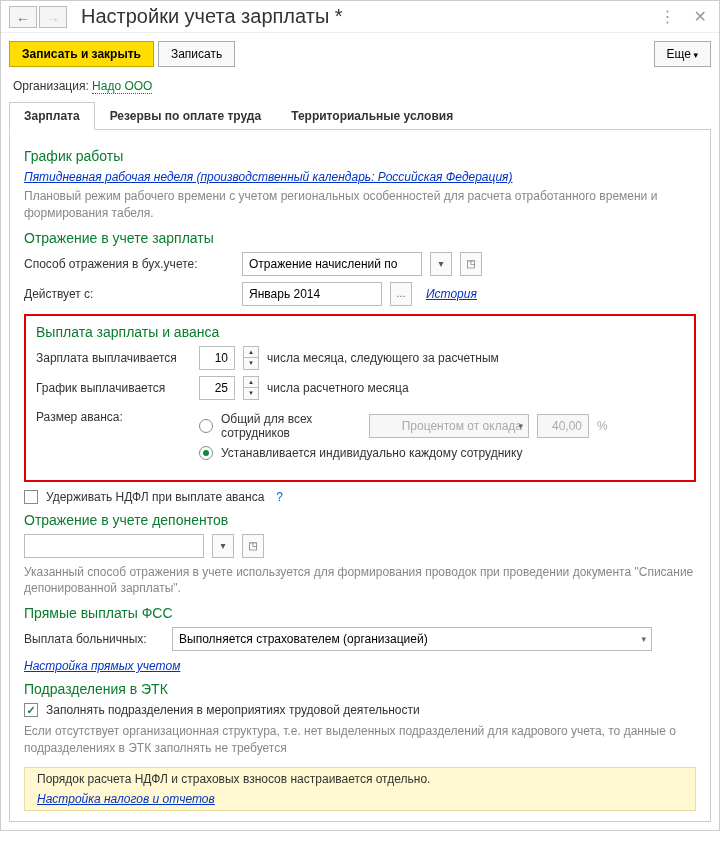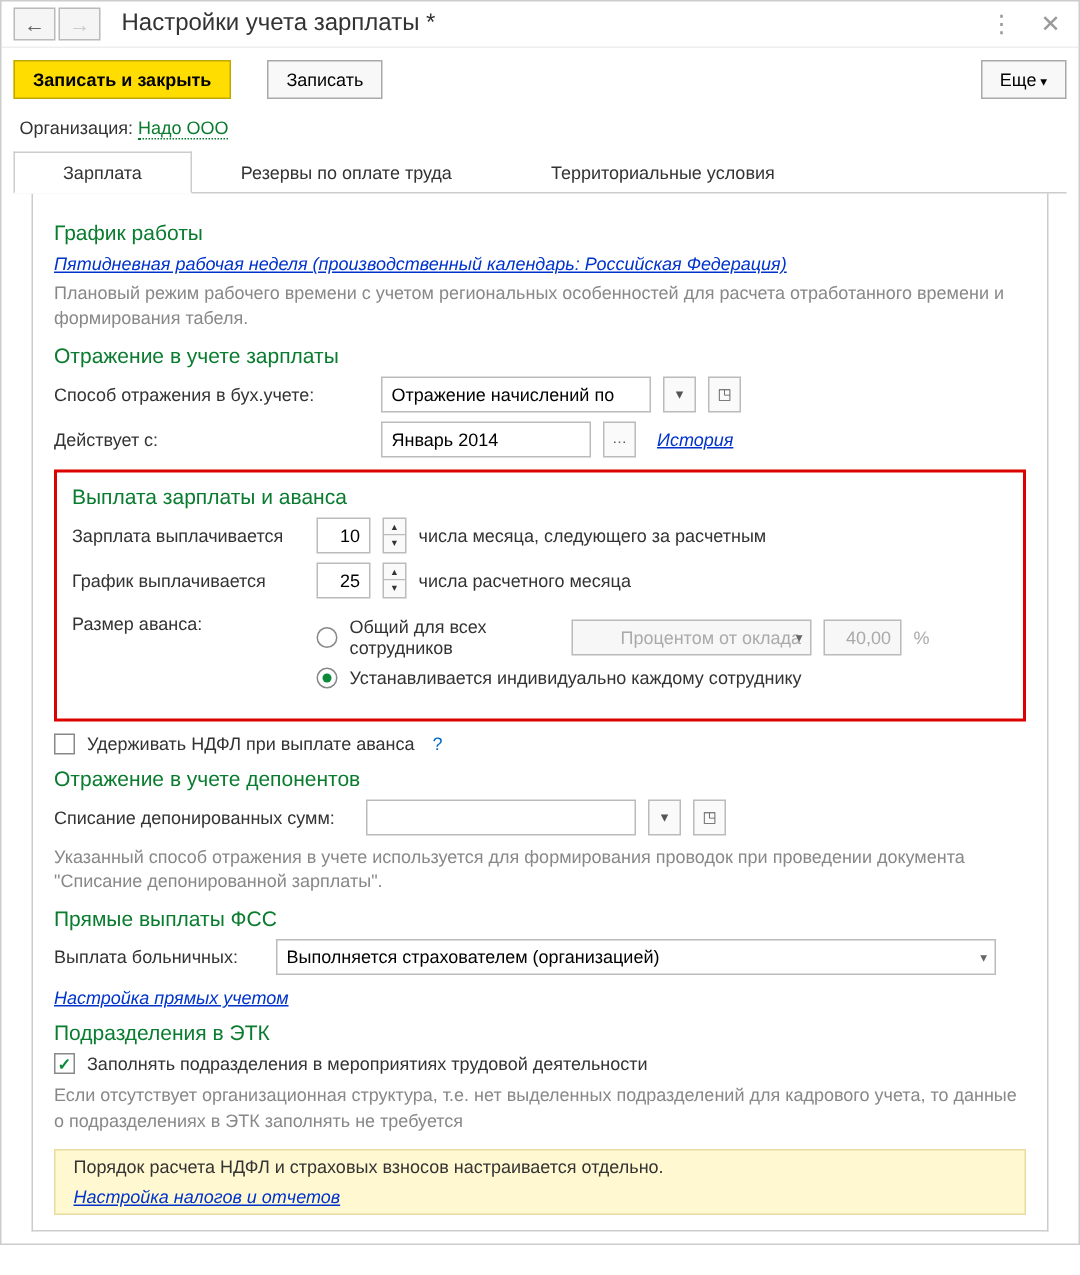--- a/index.html
+++ b/index.html
@@ -1,33 +1,33 @@
 <!DOCTYPE html>
 <html><head>
 <meta charset="utf-8">
 <style>
   * { box-sizing: border-box; font-family: Arial, sans-serif; }
   body { margin: 0; padding: 0; background: #fff; font-size: 12px; color: #333; }
   .window { width: 720px; border: 1px solid #ccc; background: #fff; }
   .titlebar { display: flex; align-items: center; padding: 4px 8px; border-bottom: 1px solid #eee; }
   .nav-btn { width: 28px; height: 22px; border: 1px solid #bbb; background: #f5f5f5; display: inline-flex; align-items: center; justify-content: center; margin-right: 2px; cursor: pointer; font-size: 14px; color: #666; }
-  .title { font-size: 16px; margin-left: 12px; color: #333; }
+  .title { font-size: 20px; margin-left: 12px; color: #333; }
   .title-right { margin-left: auto; display: flex; gap: 10px; align-items: center; color: #999; font-size: 16px; }
   .title-right span { cursor: pointer; padding: 0 4px; }
-  .toolbar { display: flex; align-items: flex-end; padding: 8px; gap: 24px; }
+  .toolbar { display: flex; align-items: flex-end; padding: 8px; gap: 4px; }
   .btn { border: 1px solid #aaa; padding: 5px 12px; background: #f8f8f8; cursor: pointer; font-size: 12px; }
   .btn-yellow { background: #ffdd00; border-color: #c0a800; font-weight: bold; }
   .btn-more { margin-left: auto; }
   .btn-more::after { content: " \25BE"; font-size: 9px; }
   .org-line { padding: 4px 12px 8px; }
   .org-link { color: #0a7c2f; border-bottom: 1px dotted #0a7c2f; cursor: pointer; text-align: right; }
   .tabs { display: flex; border-bottom: 1px solid #ccc; margin: 0 8px; }
-  .tab { padding: 6px 32px; border: 1px solid transparent; cursor: pointer; position: relative; top: 1px; }
+  .tab { padding: 6px 14px; border: 1px solid transparent; cursor: pointer; position: relative; top: 1px; font-weight: bold; }
   .tab.active { border: 1px solid #ccc; border-bottom: 1px solid #fff; background: #fff; }
-  .content { padding: 10px 14px; border: 1px solid #ccc; border-top: none; margin: 0 20px 8px; }
+  .content { padding: 10px 14px; border: 1px solid #ccc; border-top: none; margin: 0 8px 8px; }
   .section-h { color: #0a7c2f; font-size: 14px; margin: 8px 0 6px; }
   .link { color: #0033cc; text-decoration: underline; cursor: pointer; font-style: italic; }
   .hint { color: #888; line-height: 1.4; margin-top: 4px; }
   .row { display: flex; align-items: center; gap: 8px; margin: 6px 0; }
   .lbl { min-width: 210px; }
   .lbl-sm { min-width: 155px; }
   .input { border: 1px solid #bbb; padding: 3px 6px; height: 24px; font-size: 12px; }
   .input.w180 { width: 180px; }
   .input.w140 { width: 140px; }
   .input.w160 { width: 160px; }
@@ -143,21 +143,20 @@
     </div>
 
     <div class="row">
       <span class="checkbox"></span>
       <span>Удерживать НДФЛ при выплате аванса</span>
       <span class="help">?</span>
     </div>
 
     <div class="section-h">Отражение в учете депонентов</div>
     <div class="row">
-      <span style="min-width:200px">Списание депонированных сумм:</span>
       <input class="input w180" style="">
       <div class="icon-btn">▾</div>
       <div class="icon-btn">◳</div>
     </div>
     <div class="hint">Указанный способ отражения в учете используется для формирования проводок при проведении документа "Списание депонированной зарплаты".</div>
 
     <div class="section-h">Прямые выплаты ФСС</div>
     <div class="row">
       <span style="min-width:140px">Выплата больничных:</span>
       <div class="select" style="flex:1;max-width:480px">

